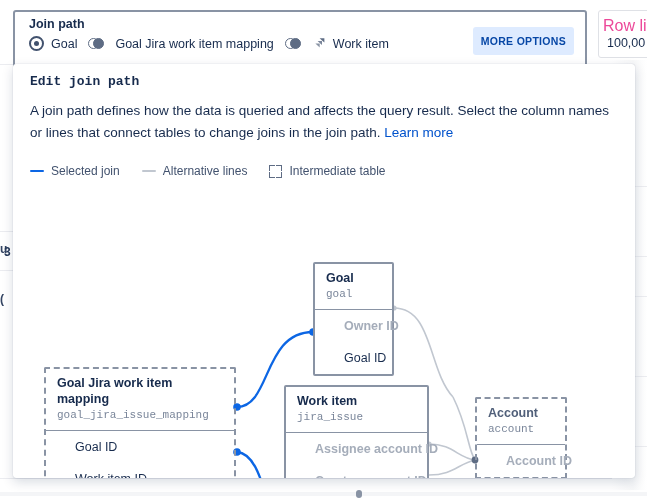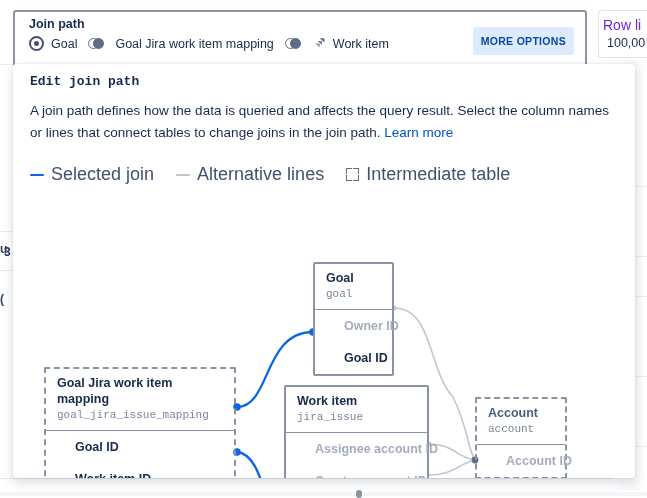--- a/index.html
+++ b/index.html
@@ -163,22 +163,22 @@
     background: #ffffff;
     border: 1px solid #DFE1E6;
     border-radius: 3px;
     box-sizing: border-box;
     overflow: hidden;
     z-index: 5;
   }
   .rowlimit-label {
     position: absolute;
     left: 4px; top: 6px;
-    font-size: 14px;
-    color: #6d28d9;
+    font-size: 16px;
+    color: #ec4899;
     white-space: nowrap;
   }
   .rowlimit-value {
     position: absolute;
     left: 8px; top: 25px;
     font-size: 12.5px;
     color: #172B4D;
     white-space: nowrap;
   }
 
@@ -220,21 +220,21 @@
   }
 
   
   .legend {
     position: absolute;
     left: 17px;
     top: 100px;
     display: flex;
     align-items: center;
     gap: 22px;
-    font-size: 18px;
+    font-size: 12px;
     color: #42526E;
   }
   .legend-item {
     display: flex;
     align-items: center;
     gap: 7px;
   }
   .lg-line-sel {
     width: 14px; height: 0;
     border-top: 2.5px solid #0C66E4;
@@ -310,21 +310,21 @@
     margin-top: 1px;
   }
   .node-row {
     padding: 8px 29px;
     font-size: 12.5px;
     line-height: 16px;
     white-space: nowrap;
   }
   .node-row.active {
     color: #172B4D;
-    font-weight: 700;
+    font-weight: 400;
   }
   .node-row.muted {
     color: #A5ADBA;
     font-weight: 700;
   }
 
   
   #node-goal        { left: 300px; top: 70px;  width: 81px;  }
   #node-mapping     { left: 31px;  top: 175px; width: 192px; }
   #node-workitem    { left: 271px; top: 193px; width: 145px; }

